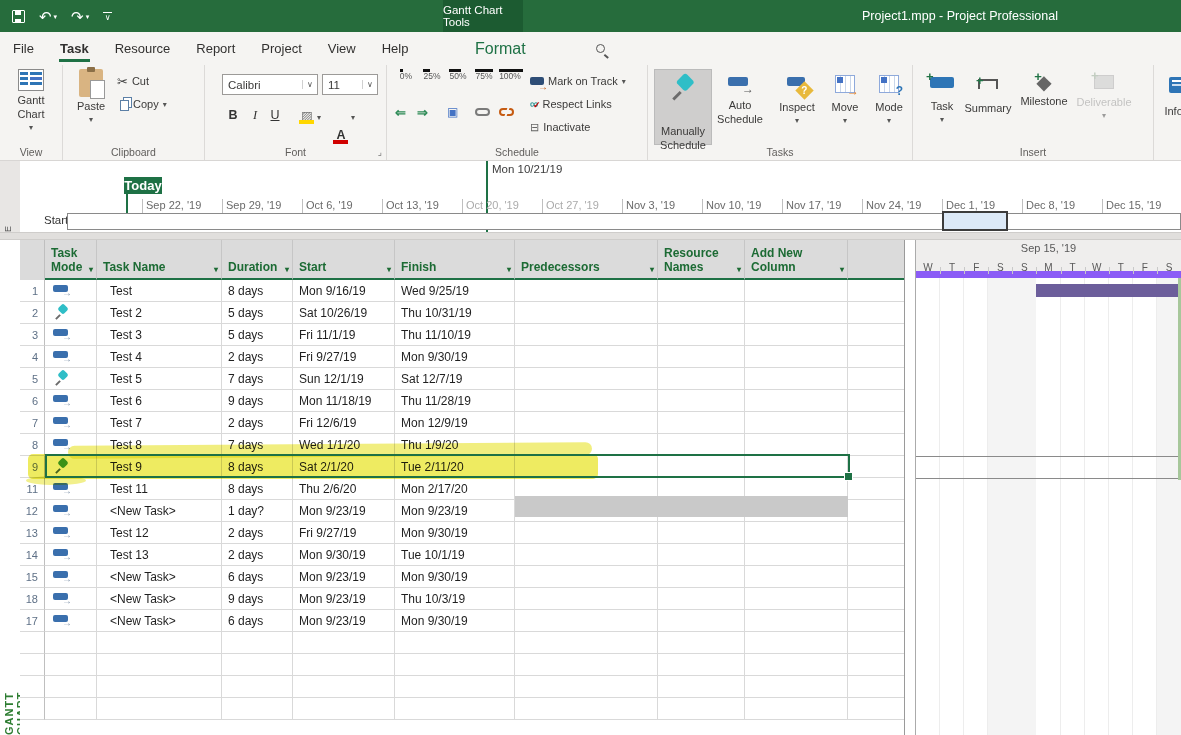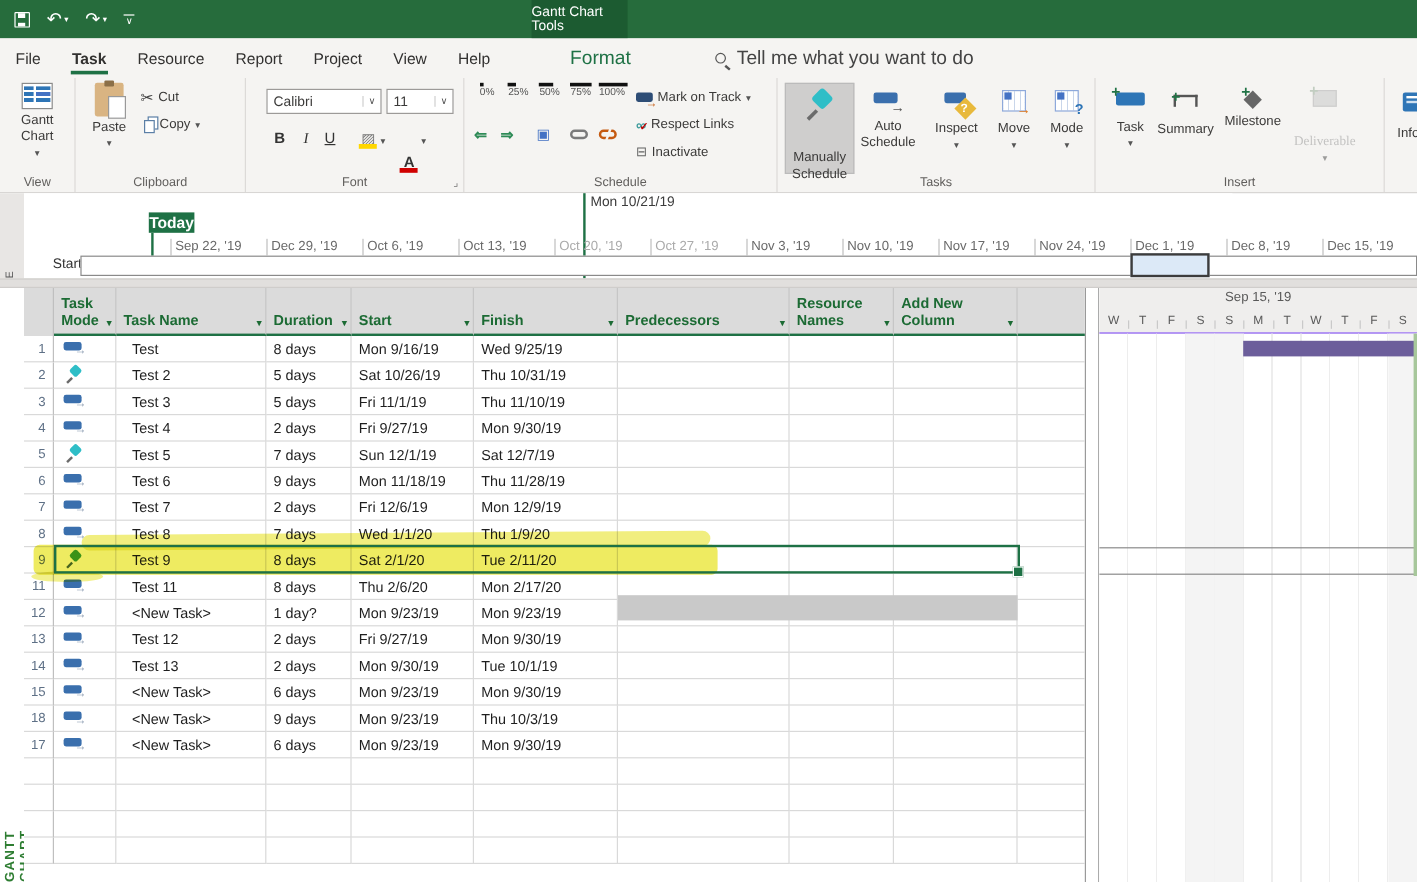--- a/index.html
+++ b/index.html
@@ -168,21 +168,21 @@
   .hl{position:absolute;mix-blend-mode:multiply;background:var(--highlight_yellow);}
   .hl1{left:48px;top:204px;width:524px;height:13px;opacity:.5;border-radius:8px;transform:rotate(-.4deg);}
   .hl2{left:8px;top:214px;width:570px;height:25px;opacity:.62;border-radius:5px;}
   .hl3{left:6px;top:236px;width:60px;height:9px;opacity:.45;border-radius:50%;}
   .selbox{position:absolute;left:25px;top:214px;width:805px;height:24px;border:2px solid var(--accent_green);}
   .selbox::after{content:"";position:absolute;right:-5px;bottom:-5px;width:7px;height:7px;background:var(--accent_green);border:1px solid #fff;}
 
   .vsplit{position:absolute;left:905px;top:0;width:11px;height:495px;background:#fff;border-right:1px solid #ABABAB;}
 
   .ganttpane{position:absolute;left:916px;top:0;width:265px;height:495px;background:#fff;overflow:hidden;}
-  .ghead{position:absolute;left:0;top:0;width:265px;height:38px;background:#EFEEED;border-bottom:1px solid #8b5cf6;}
+  .ghead{position:absolute;left:0;top:0;width:265px;height:38px;background:#EFEEED;border-bottom:7px solid #8b5cf6;}
   .gweek{position:absolute;left:0;top:2px;width:265px;text-align:center;font-size:11px;color:#595959;}
   .gdays{position:absolute;left:0;top:20px;width:265px;display:flex;}
   .gday{flex:1;text-align:center;font-size:10px;color:#595959;position:relative;height:16px;line-height:16px;}
   .gday+.gday::before{content:"";position:absolute;left:0;bottom:2px;width:1px;height:7px;background:#C9C9C9;}
   .gbody{position:absolute;left:0;top:38px;width:265px;height:457px;
     background-image:repeating-linear-gradient(to right,transparent 0 calc(100%/11 - 1px),#EDEDED calc(100%/11 - 1px) calc(100%/11));}
   .wkend{position:absolute;top:0;height:457px;width:9.09%;background:#F4F4F4;}
   .we1{left:27.27%;} .we2{left:36.36%;} .we3{left:90.91%;}
   .gbar{position:absolute;left:45.45%;right:0;top:6px;height:13px;background:var(--bar_purple);}
   .selline{position:absolute;left:0;width:265px;height:1px;background:#8A8A8A;}
@@ -204,36 +204,36 @@
     <span class="qbtn">
         <span>↷</span>
         <span class="tinyarrow">▾</span>
       </span>
     <span class="qbtn qat-custom">
         <span class="bar"></span>
         <span class="chev">∨</span>
       </span>
   </div>
   <div class="ctx-tab">Gantt Chart Tools</div>
+  <div class="win-title">Project1.mpp  -  Project Professional</div>
 </header>
 
 <nav class="menubar">
 
 <span class="mitem">File</span>
     <span class="mitem">Task</span>
     <span class="mitem">Resource</span>
     <span class="mitem">Report</span>
     <span class="mitem">Project</span>
     <span class="mitem">View</span>
     <span class="mitem">Help</span>
   </nav>
 <span class="mformat" style="position:absolute;top:32px;left:390px;height:33px;">Format</span>
 <span class="msearch" style="position:absolute;top:32px;left:556px;height:33px;">
   <span class="searchi"></span>
-  <span>Tell me what you want to do</span>
 </span>
 
 <section class="ribbon">
 
   <div class="rgroup" style="left:0;width:63px;">
     <div class="bigbtn" style="left:4px;">
       <span class="i-gantt"></span>
       <span class="blabel">Gantt
 Chart</span>
       <span class="dd">▾</span>
@@ -371,21 +371,21 @@
       <span class="blabel" style="margin-top:13px;">Summary</span>
     </div>
     <div class="bigbtn" style="left:102px;width:58px;">
       <span class="i-mile" style="margin-top:3px;">◆<span class="plus" style="left:-2px;top:-2px;">+</span></span>
       <span class="blabel" style="margin-top:3px;">Milestone</span>
     </div>
     <div class="bigbtn disab" style="left:162px;width:58px;">
       <span class="i-deliv">
           <span class="plus" style="color:#9aae9a;">+</span>
         </span>
-      <span class="blabel" style="margin-top:23px;font-family:Liberation Serif, serif;">Deliverable</span>
+      <span class="blabel" style="margin-top:7px;">Deliverable</span>
       <span class="dd">▾</span>
     </div>
     <div class="glabel">Insert</div>
   </div>
 
   <div class="rgroup" style="left:1154px;width:27px;border-right:none;">
     <div class="bigbtn" style="left:6px;width:40px;">
       <span style="width:22px;height:16px;background:#2E75B6;border-radius:2px;margin-top:8px;position:relative;">
           <span style="position:absolute;left:3px;top:3px;width:16px;height:2px;background:#fff;"></span>
           <span style="position:absolute;left:3px;top:7px;width:12px;height:2px;background:#cfe0f0;"></span>
@@ -399,21 +399,21 @@
   <div class="tl-strip">
       <span>TIMELINE</span>
     </div>
   <div class="curline"></div>
   <div class="curlabel">Mon 10/21/19</div>
   <div class="today" style="background:var(--accent_green);">Today</div>
   <div class="todayline"></div>
   <div class="tl-dates">
 
   <span class="tl-date">Sep 22, '19</span>
-      <span class="tl-date">Dec 29, '19</span>
+      <span class="tl-date">Sep 29, '19</span>
       <span class="tl-date">Oct 6, '19</span>
       <span class="tl-date">Oct 13, '19</span>
       <span class="tl-date">Oct 20, '19</span>
       <span class="tl-date">Oct 27, '19</span>
       <span class="tl-date">Nov 3, '19</span>
       <span class="tl-date">Nov 10, '19</span>
       <span class="tl-date">Nov 17, '19</span>
       <span class="tl-date">Nov 24, '19</span>
       <span class="tl-date">Dec 1, '19</span>
       <span class="tl-date">Dec 8, '19</span>

